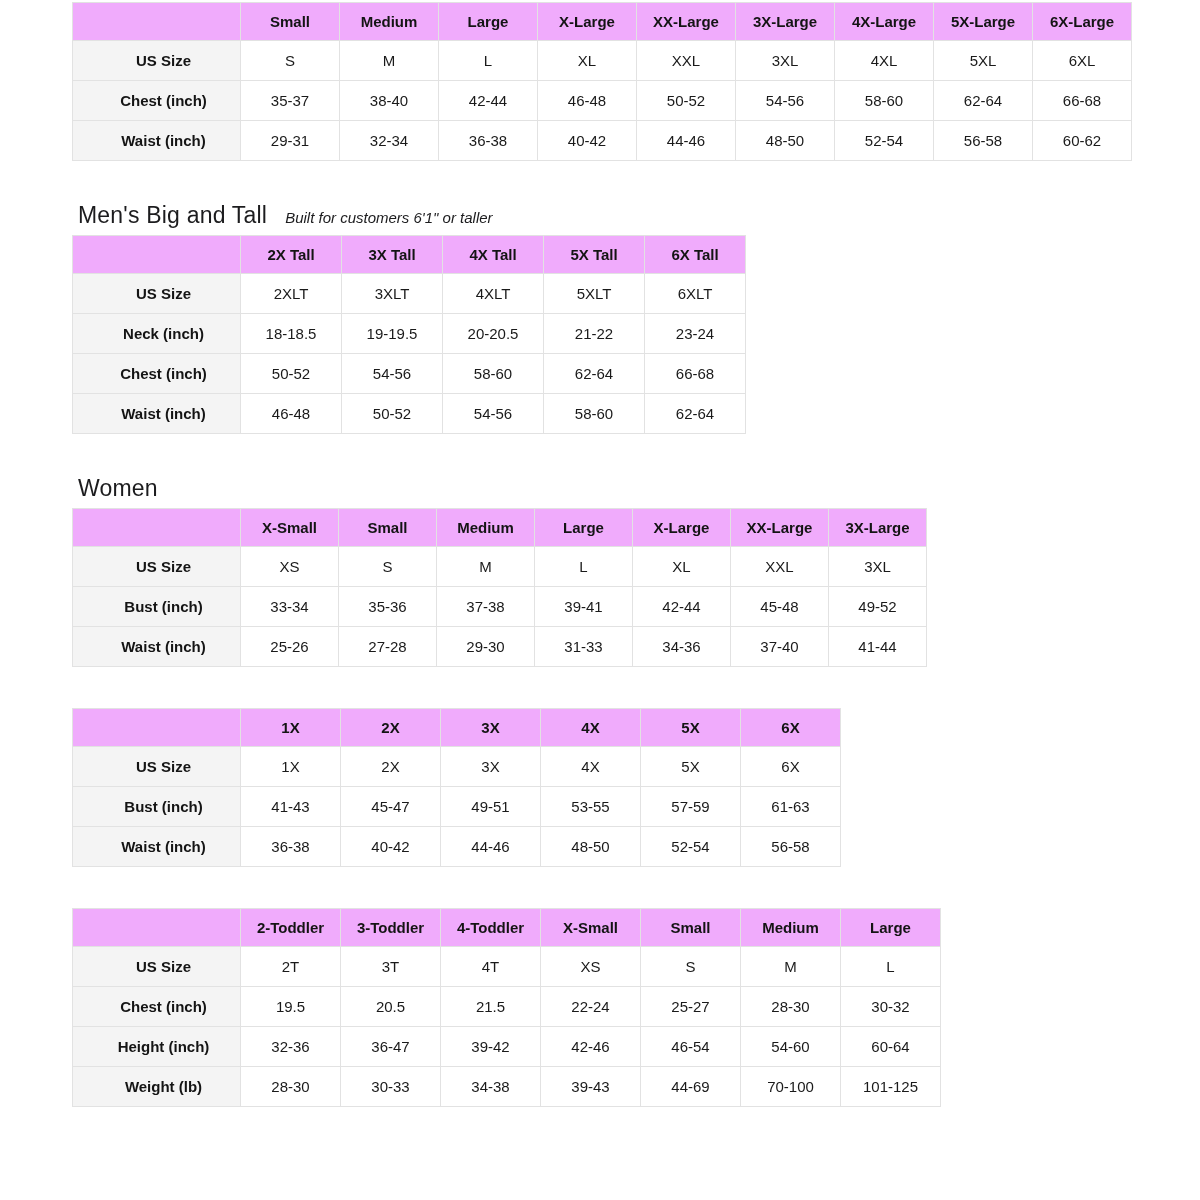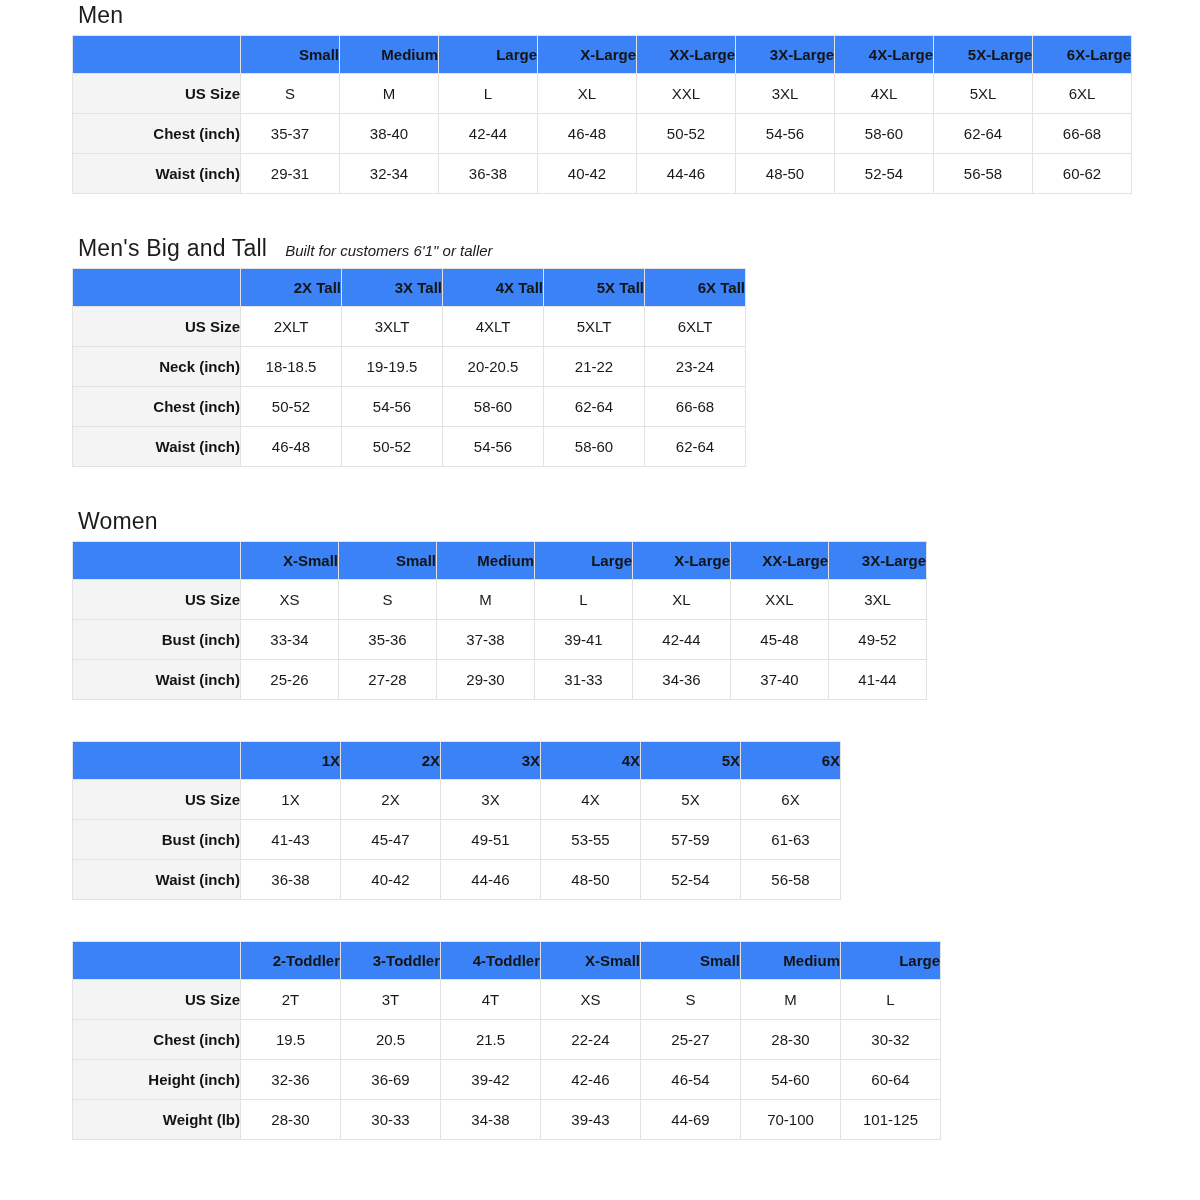--- a/index.html
+++ b/index.html
@@ -46,46 +46,44 @@
   table.size-table td {
     border: 1px solid #e2e2e2;
     font-size: 15px;
     padding: 0;
     height: 39px;
     text-align: center;
     vertical-align: middle;
     overflow: hidden;
   }
   table.size-table thead th {
-    background: #3b82f6;
+    background: #f0abfc;
     font-weight: 700;
     height: 37px;
     color: #141414;
-    text-align: right;
   }
   table.size-table td.row-label {
     background: #f4f4f4;
     font-weight: 700;
-    text-align: right;
+    text-align: center;
     padding-left: 14px;
     color: #141414;
   }
   table.size-table td.value-cell {
     background: #ffffff;
     font-weight: 400;
     color: #1a1a1a;
   }
 </style>
 </head>
 <body>
 
 <div class="page">
 
   <div class="size-section">
-    <div class="heading-row"><span class="section-title">Men</span></div>
     <table class="size-table" style="width: 1059px;">
         <colgroup>
           <col style="width: 168px;">
           <col style="width: 99px;">
           <col style="width: 99px;">
           <col style="width: 99px;">
           <col style="width: 99px;">
           <col style="width: 99px;">
           <col style="width: 99px;">
           <col style="width: 99px;">
@@ -360,21 +358,21 @@
             <td class="value-cell">20.5</td>
             <td class="value-cell">21.5</td>
             <td class="value-cell">22-24</td>
             <td class="value-cell">25-27</td>
             <td class="value-cell">28-30</td>
             <td class="value-cell">30-32</td>
           </tr>
           <tr>
             <td class="row-label">Height (inch)</td>
             <td class="value-cell">32-36</td>
-            <td class="value-cell">36-69</td>
+            <td class="value-cell">36-47</td>
             <td class="value-cell">39-42</td>
             <td class="value-cell">42-46</td>
             <td class="value-cell">46-54</td>
             <td class="value-cell">54-60</td>
             <td class="value-cell">60-64</td>
           </tr>
           <tr>
             <td class="row-label">Weight (lb)</td>
             <td class="value-cell">28-30</td>
             <td class="value-cell">30-33</td>

